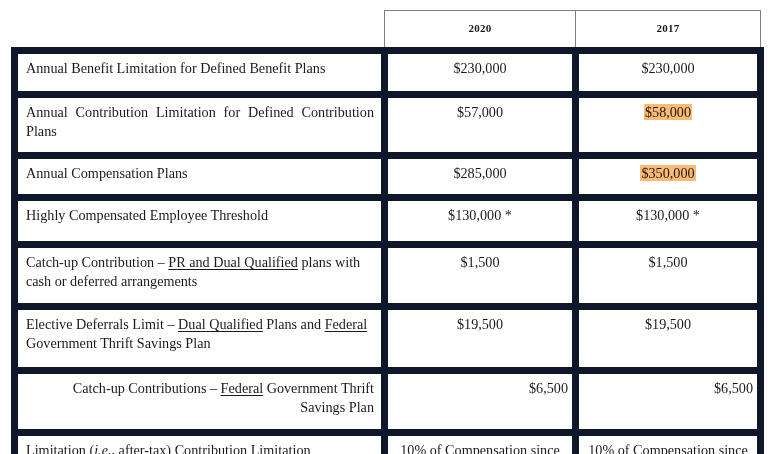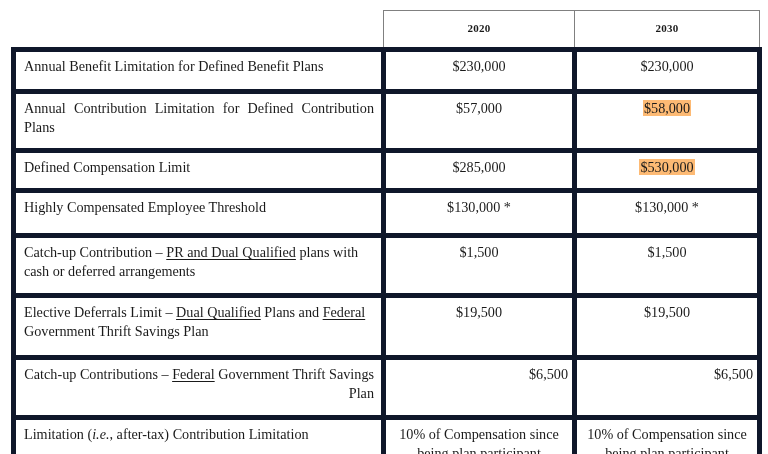--- a/index.html
+++ b/index.html
@@ -45,21 +45,21 @@
     font-weight: bold;
     font-size: 11px;
     text-align: center;
     vertical-align: middle;
     height: 28px;
     padding: 3px 4px 5px 4px;
     letter-spacing: 0.2px;
   }
 
   tbody td {
-    border: 5px solid #0f172a;
+    border: 7px solid #0f172a;
     vertical-align: top;
     font-size: 14.2px;
     line-height: 1.32;
     padding: 5px 7px 5px 8px;
   }
   tbody td.label-cell {
     text-align: left;
   }
   tbody td.label-cell.justified {
     text-align: justify;
@@ -97,42 +97,42 @@
     <colgroup>
       <col class="c-label">
       <col class="c-y2020">
       <col class="c-y2021">
     </colgroup>
 
     <thead>
       <tr class="header-row">
         <th class="blank-header"></th>
         <th class="year-header">2020</th>
-        <th class="year-header">2030</th>
+        <th class="year-header">2017</th>
       </tr>
     </thead>
 
     <tbody>
 
       <tr class="r1">
         <td class="label-cell">Annual Benefit Limitation for Defined Benefit Plans</td>
         <td class="value-cell">$230,000</td>
         <td class="value-cell">$230,000</td>
       </tr>
 
       <tr class="r2">
         <td class="label-cell justified">Annual Contribution Limitation for Defined Contribution Plans</td>
         <td class="value-cell">$57,000</td>
         <td class="value-cell"><span class="hl">$58,000</span></td>
       </tr>
 
       <tr class="r3">
-        <td class="label-cell">Defined Compensation Limit</td>
+        <td class="label-cell">Annual Compensation Plans</td>
         <td class="value-cell">$285,000</td>
-        <td class="value-cell"><span class="hl">$530,000</span></td>
+        <td class="value-cell"><span class="hl">$350,000</span></td>
       </tr>
 
       <tr class="r4">
         <td class="label-cell">Highly Compensated Employee Threshold</td>
         <td class="value-cell">$130,000 *</td>
         <td class="value-cell">$130,000 *</td>
       </tr>
 
 
       <tr class="r6">

